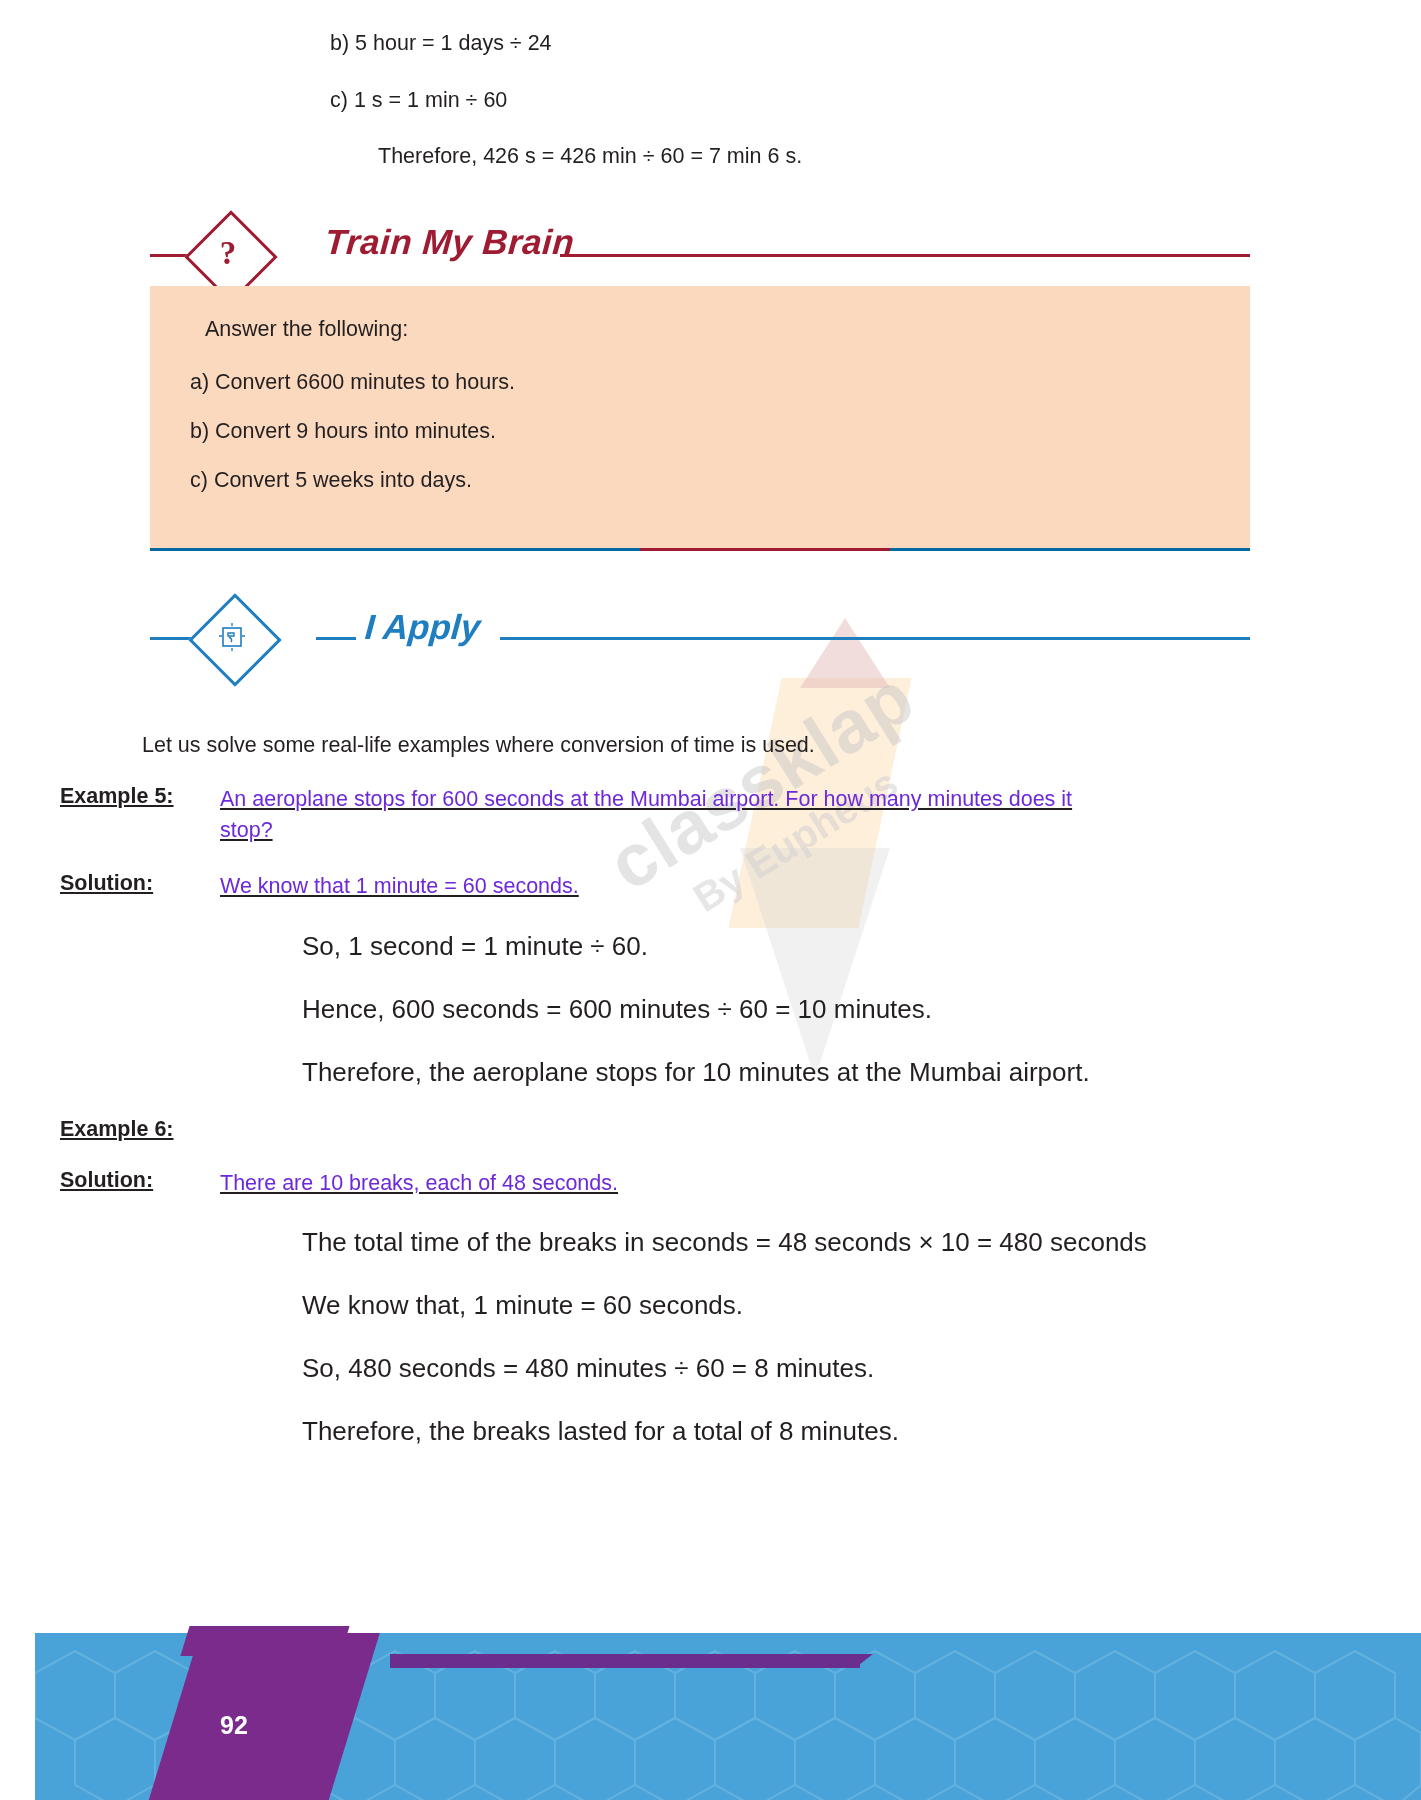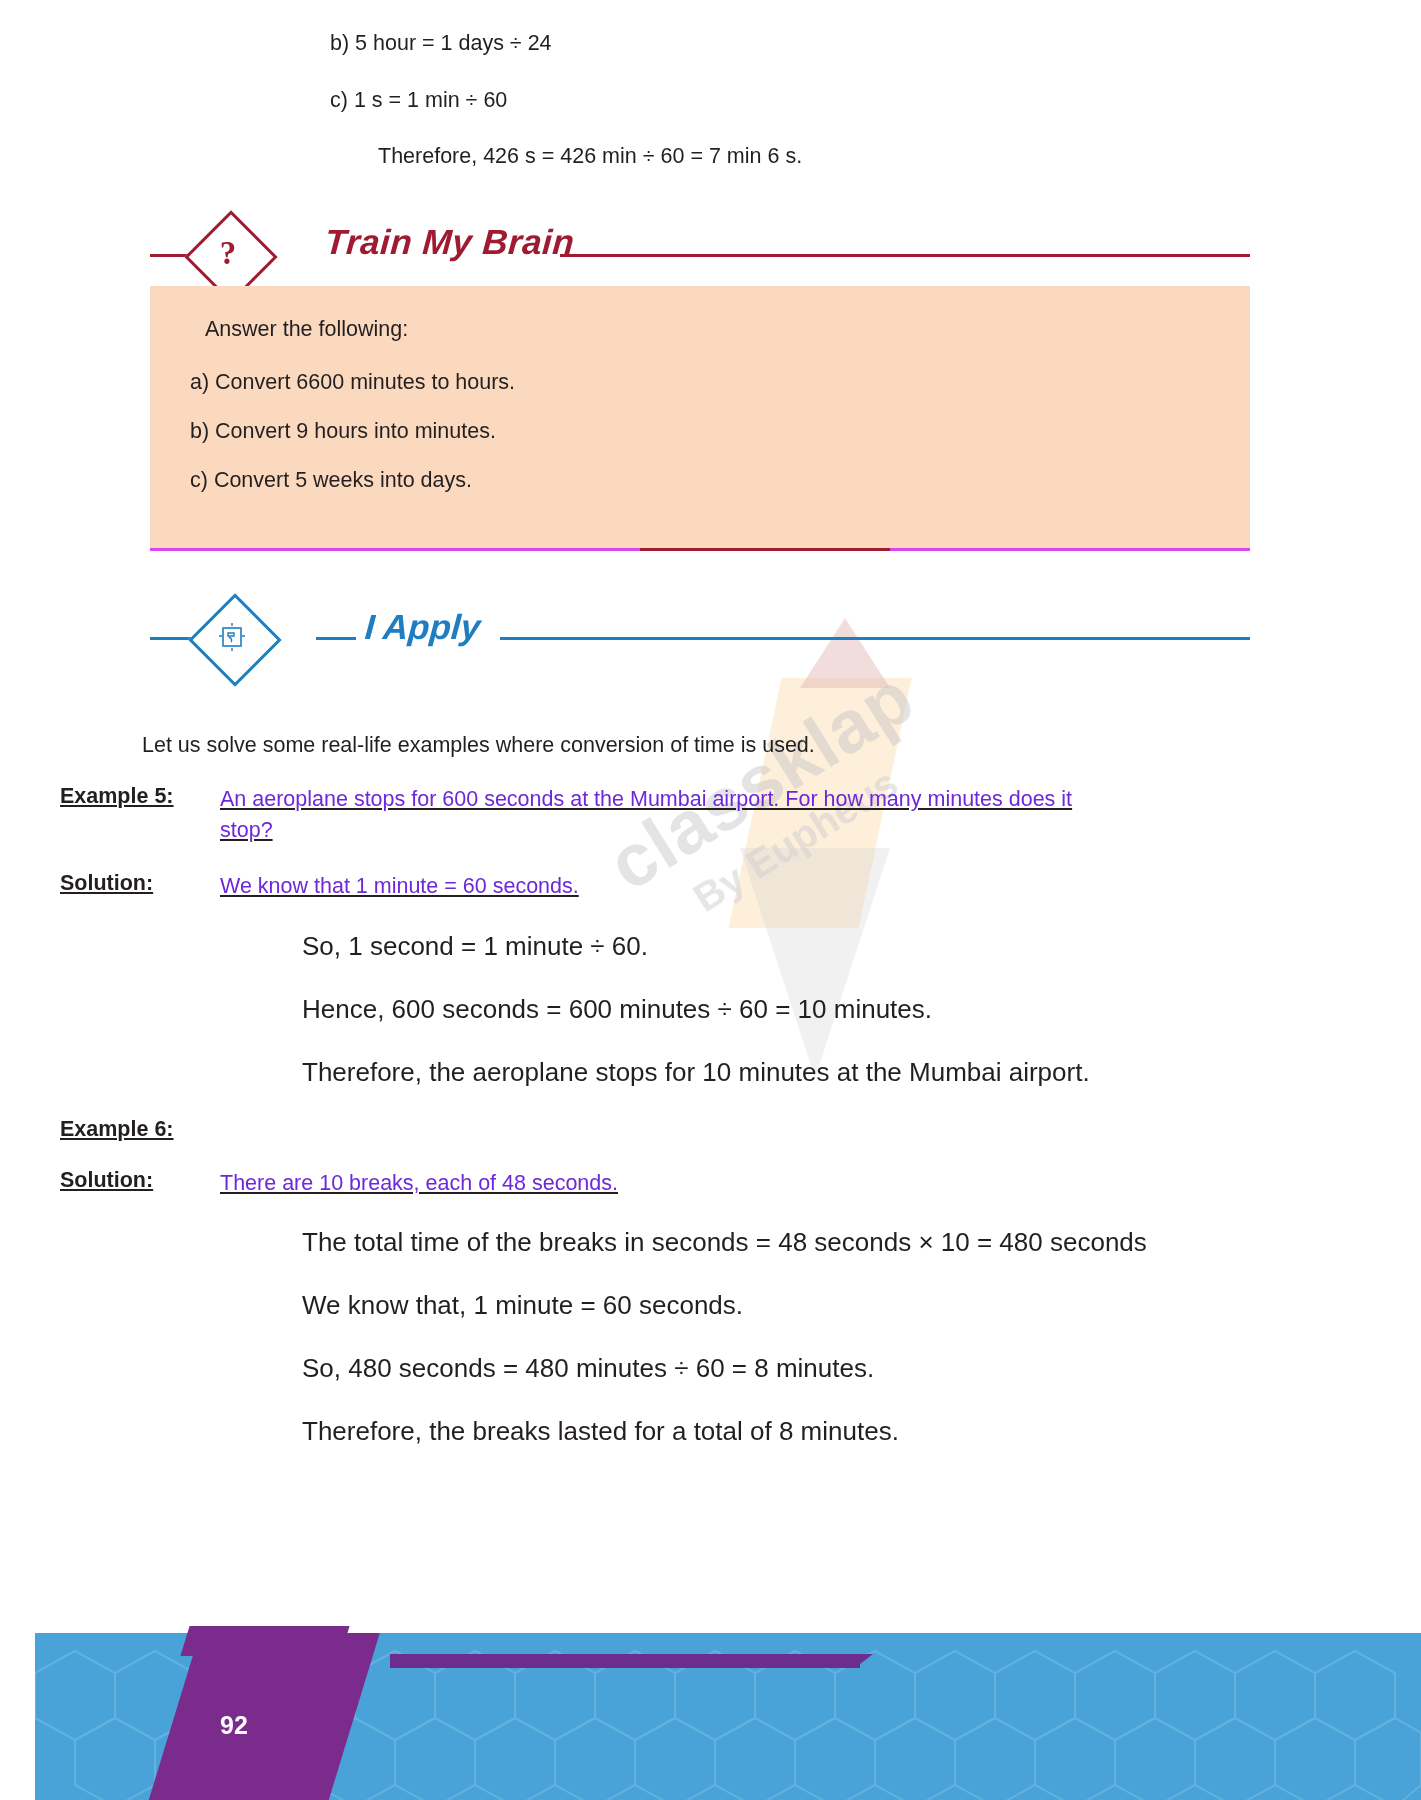--- a/index.html
+++ b/index.html
@@ -162,21 +162,21 @@
     font-weight: bold;
     color: #9e1b32;
     font-style: italic;
     letter-spacing: 0.5px;
     transform: skewX(-4deg);
   }
   .tmb-body {
     background: #fbd9bf;
     padding: 28px 0 34px 0;
     position: relative;
-    border-bottom: 3px solid #d946ef;
+    border-bottom: 3px solid #0369a1;
   }
   .tmb-body .q {
     font-size: 21.5px;
     line-height: 1.45;
     padding-left: 40px;
     margin-bottom: 18px;
     color: #231f20;
   }
   .tmb-body .q.intro { padding-left: 55px; margin-bottom: 22px; }
   .tmb-underline {

